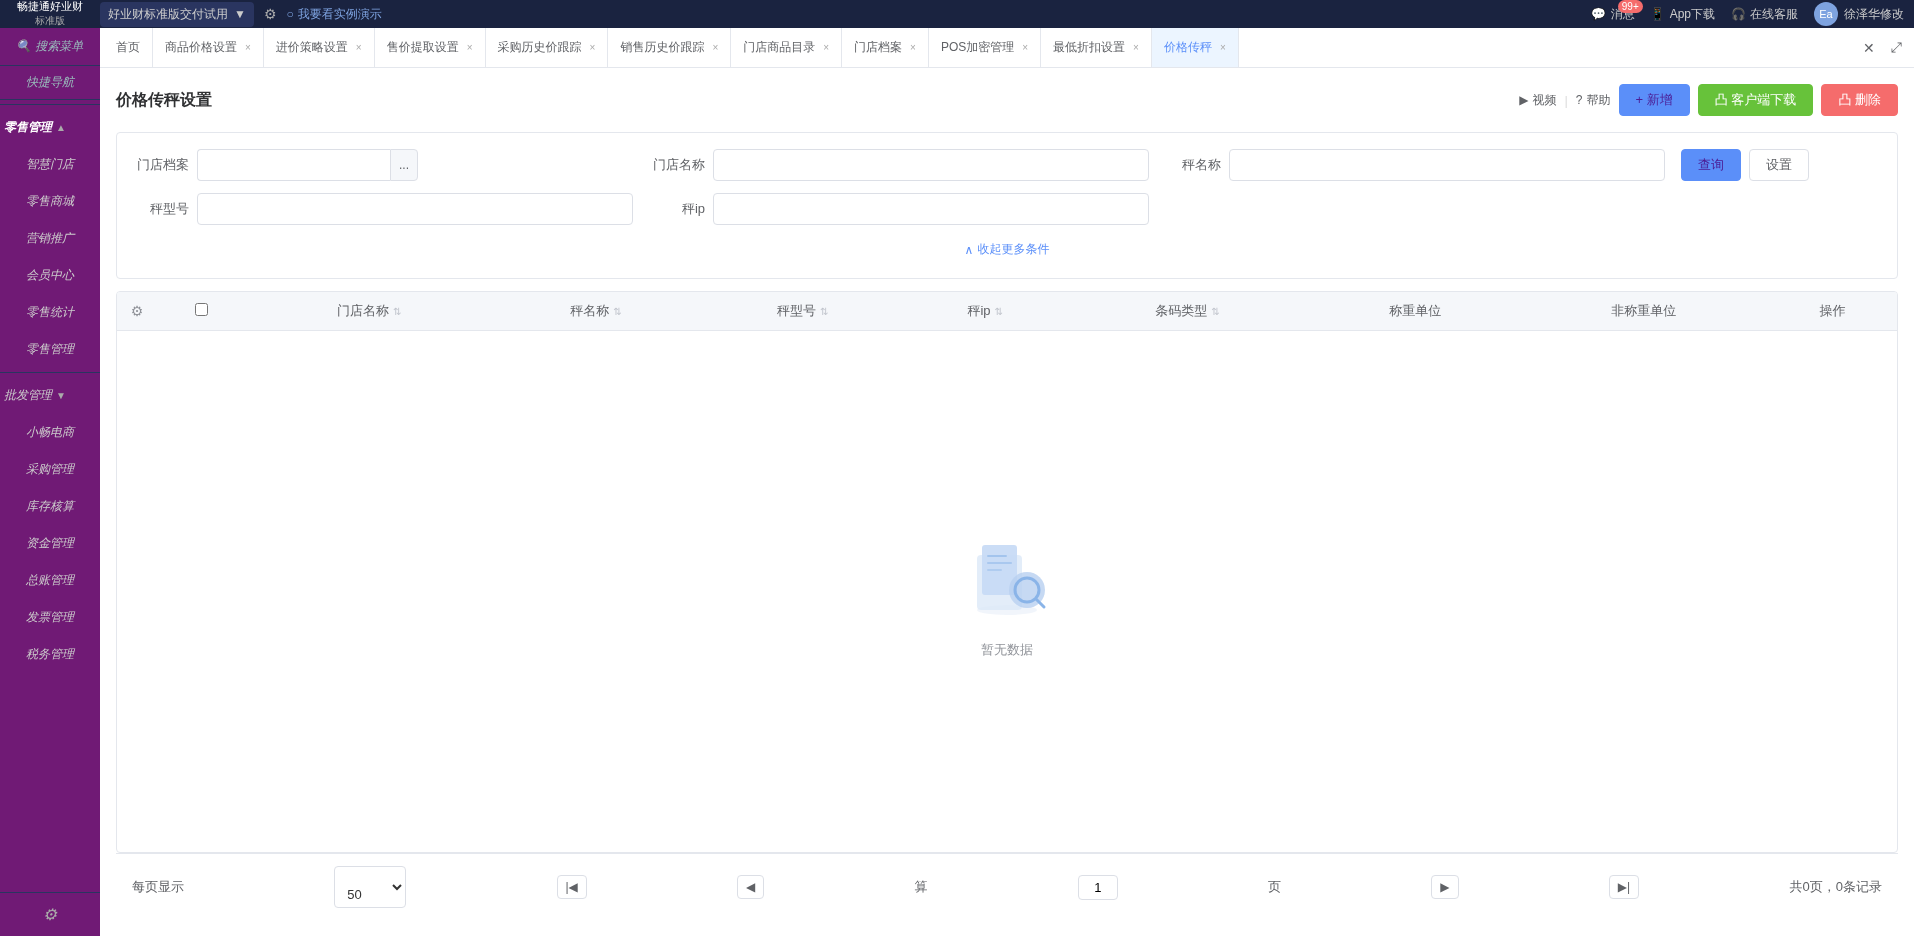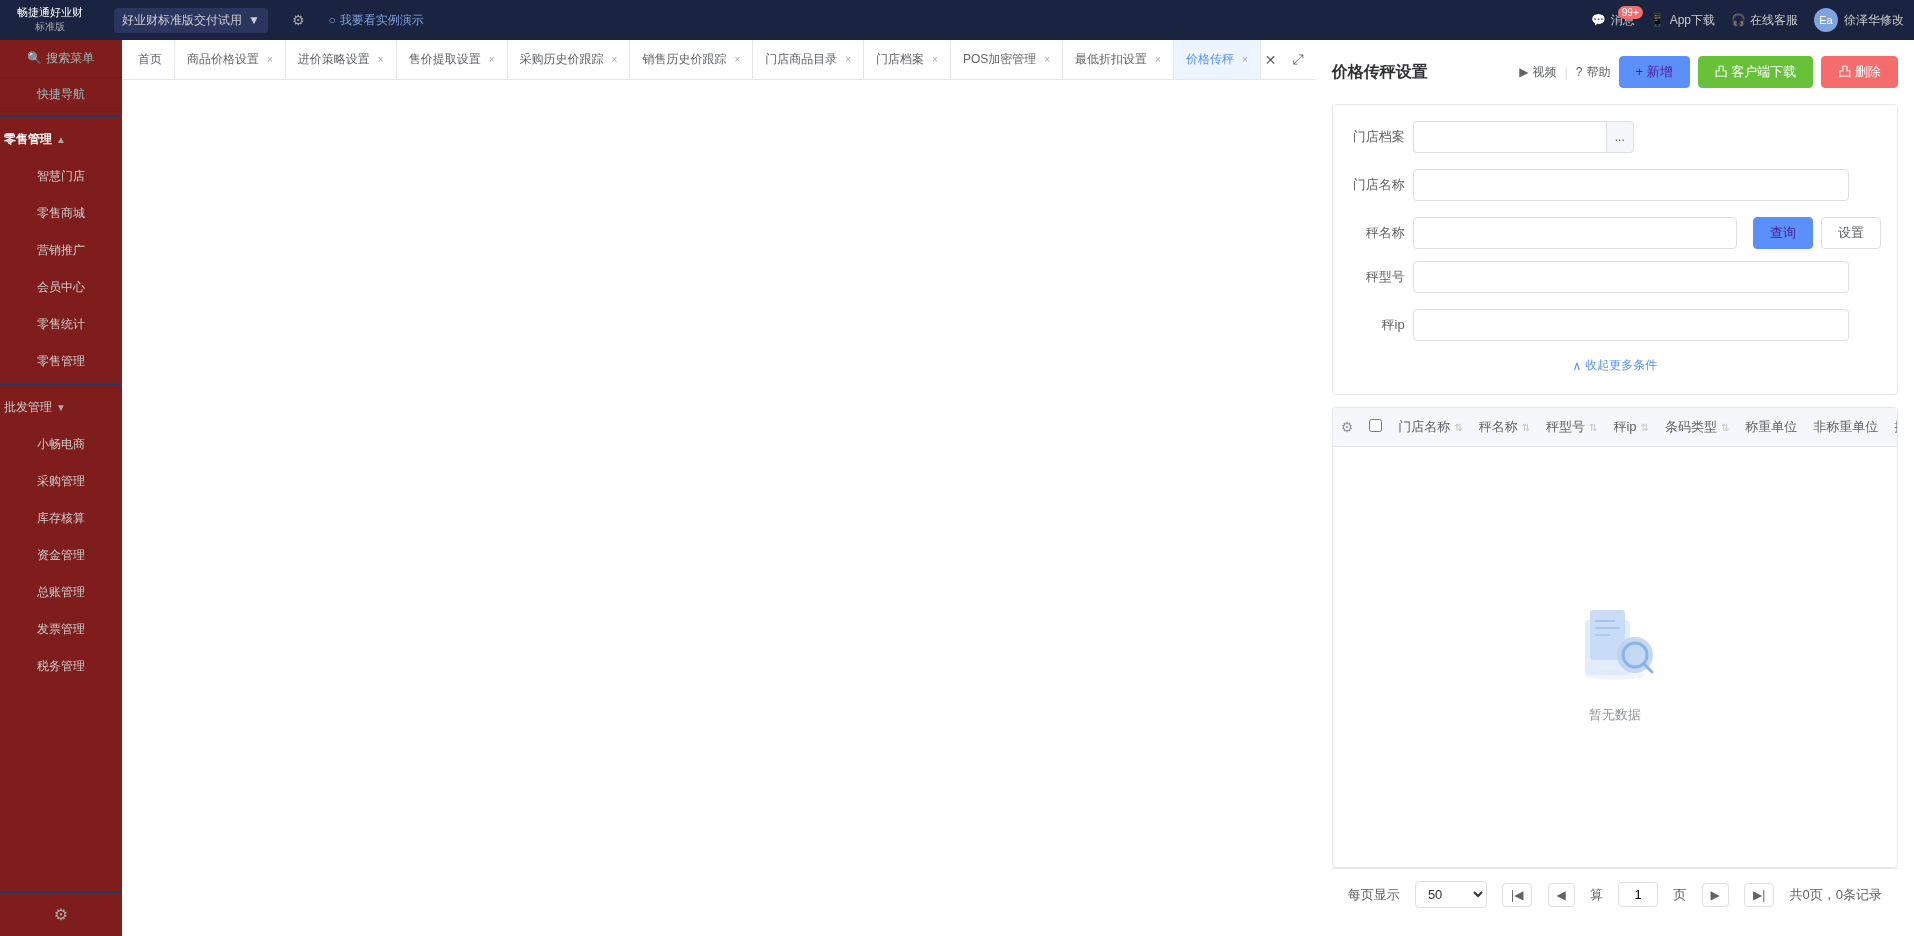--- a/index.html
+++ b/index.html
@@ -1,48 +1,48 @@
 <!DOCTYPE html>
 <html><head>
   <meta charset="utf-8">
   <style>
     * { box-sizing: border-box; margin: 0; padding: 0; }
     body { font-family: 'Microsoft YaHei', Arial, sans-serif; font-size: 13px; background: #f0f2f5; color: #333; display: flex; flex-direction: column; height: 100vh; overflow: hidden; }
 
     
-    .top-bar { background: #1a2340; height: 40px; display: flex; align-items: center; padding: 0 10px; gap: 24px; flex-shrink: 0; }
+    .top-bar { background: #1a2340; height: 28px; display: flex; align-items: center; padding: 0 10px; gap: 10px; flex-shrink: 0; }
     .logo-area { display: flex; flex-direction: column; align-items: center; justify-content: center; width: 80px; }
     .logo-title { color: #fff; font-size: 11px; line-height: 1.2; }
     .logo-sub { color: #aaa; font-size: 10px; }
     .version-selector { background: #2a3560; border: none; color: #ccc; padding: 4px 8px; border-radius: 4px; display: flex; align-items: center; gap: 6px; cursor: pointer; font-size: 12px; }
     .version-selector span { color: #ccc; }
     .settings-btn { background: none; border: none; color: #aaa; cursor: pointer; font-size: 14px; }
     .demo-link { color: #7ea3e0; font-size: 12px; cursor: pointer; display: flex; align-items: center; gap: 4px; }
     .top-right { margin-left: auto; display: flex; align-items: center; gap: 16px; }
     .top-icon-item { display: flex; align-items: center; gap: 4px; color: #ccc; font-size: 12px; cursor: pointer; position: relative; }
     .badge { background: #f56c6c; color: #fff; font-size: 10px; border-radius: 8px; padding: 1px 4px; position: absolute; top: -6px; right: -8px; }
     .avatar-area { display: flex; align-items: center; gap: 6px; color: #ccc; font-size: 12px; cursor: pointer; }
     .avatar { width: 24px; height: 24px; border-radius: 50%; background: #7ea3e0; display: flex; align-items: center; justify-content: center; color: #fff; font-size: 11px; }
 
     
     .main-container { display: flex; flex: 1; overflow: hidden; }
 
     
-    .sidebar { width: 122px; background: #7f1d1d; display: flex; flex-direction: column; flex-shrink: 0; overflow-y: auto; }
+    .sidebar { width: 100px; background: #701a75; display: flex; flex-direction: column; flex-shrink: 0; overflow-y: auto; font-style: italic; }
     .sidebar-search { padding: 10px 8px; color: #9bb; font-size: 12px; text-align: center; cursor: pointer; border-bottom: 1px solid #2a3560; }
     .sidebar-nav { padding: 8px 0; color: #9bb; font-size: 12px; text-align: center; cursor: pointer; border-bottom: 1px solid #2a3560; }
     .sidebar-item { color: #ccc; font-size: 12px; text-align: center; padding: 10px 4px; cursor: pointer; display: flex; align-items: center; justify-content: center; gap: 4px; }
     .sidebar-item.has-arrow { justify-content: flex-start; }
     .arrow-down { font-size: 10px; color: #aaa; }
     .sidebar-item.section-header { color: #fff; font-weight: bold; }
     .sidebar-divider { border-top: 1px solid #2a3560; margin: 4px 0; }
     .sidebar-settings { margin-top: auto; padding: 12px 0; text-align: center; color: #aaa; font-size: 16px; cursor: pointer; border-top: 1px solid #2a3560; }
 
     
-    .content-area { flex: 1; display: flex; overflow: hidden; background: #fff; }
+    .content-area { flex: 1; display: flex; flex-direction: column; overflow: hidden; background: #fff; }
 
     
     .tab-bar { background: #fff; border-bottom: 1px solid #e4e7ed; display: flex; align-items: center; height: 40px; padding: 0 8px; overflow-x: auto; flex-shrink: 0; }
     .tab-bar::-webkit-scrollbar { height: 3px; }
     .tab-item { display: flex; align-items: center; gap: 4px; padding: 0 12px; height: 40px; font-size: 12px; color: #606266; cursor: pointer; white-space: nowrap; border-right: 1px solid #e4e7ed; flex-shrink: 0; }
     .tab-item:first-child { padding-left: 8px; }
     .tab-item.active { color: #5b8ff9; background: #ecf5ff; }
     .tab-item .close-icon { font-size: 10px; color: #aaa; margin-left: 4px; cursor: pointer; }
     .tab-controls { margin-left: auto; display: flex; align-items: center; gap: 8px; flex-shrink: 0; }
     .tab-ctrl-btn { background: none; border: none; cursor: pointer; color: #606266; font-size: 14px; padding: 4px; }
@@ -82,21 +82,21 @@
     .th-content { display: flex; align-items: center; justify-content: center; gap: 4px; }
 
     
     .empty-state { flex: 1; display: flex; flex-direction: column; align-items: center; justify-content: center; padding: 60px 0; }
     .empty-icon { width: 100px; height: 100px; margin-bottom: 16px; }
     .empty-text { color: #909399; font-size: 13px; }
 
     
     .pagination-bar { display: flex; align-items: center; justify-content: space-between; padding: 12px 16px; border-top: 1px solid #e4e7ed; gap: 8px; font-size: 13px; color: #606266; }
     .page-size-label { color: #606266; }
-    .page-size-select { border: 1px solid #dcdfe6; border-radius: 4px; padding: 4px 20px 4px 8px; font-size: 13px; color: #333; background: #fff; cursor: pointer; }
+    .page-size-select { border: 1px solid #dcdfe6; border-radius: 4px; padding: 19px 20px 4px 8px; font-size: 13px; color: #333; background: #fff; cursor: pointer; }
     .page-nav-btn { border: 1px solid #dcdfe6; background: #fff; color: #606266; padding: 4px 8px; cursor: pointer; border-radius: 4px; font-size: 12px; }
     .page-nav-btn:disabled { color: #c0c4cc; cursor: not-allowed; }
     .page-input { border: 1px solid #dcdfe6; border-radius: 4px; padding: 4px 6px; font-size: 13px; width: 40px; text-align: center; }
     .page-info { color: #606266; }
   </style>
 </head>
 <body>
 
 <div class="top-bar">
   <div class="logo-area">

